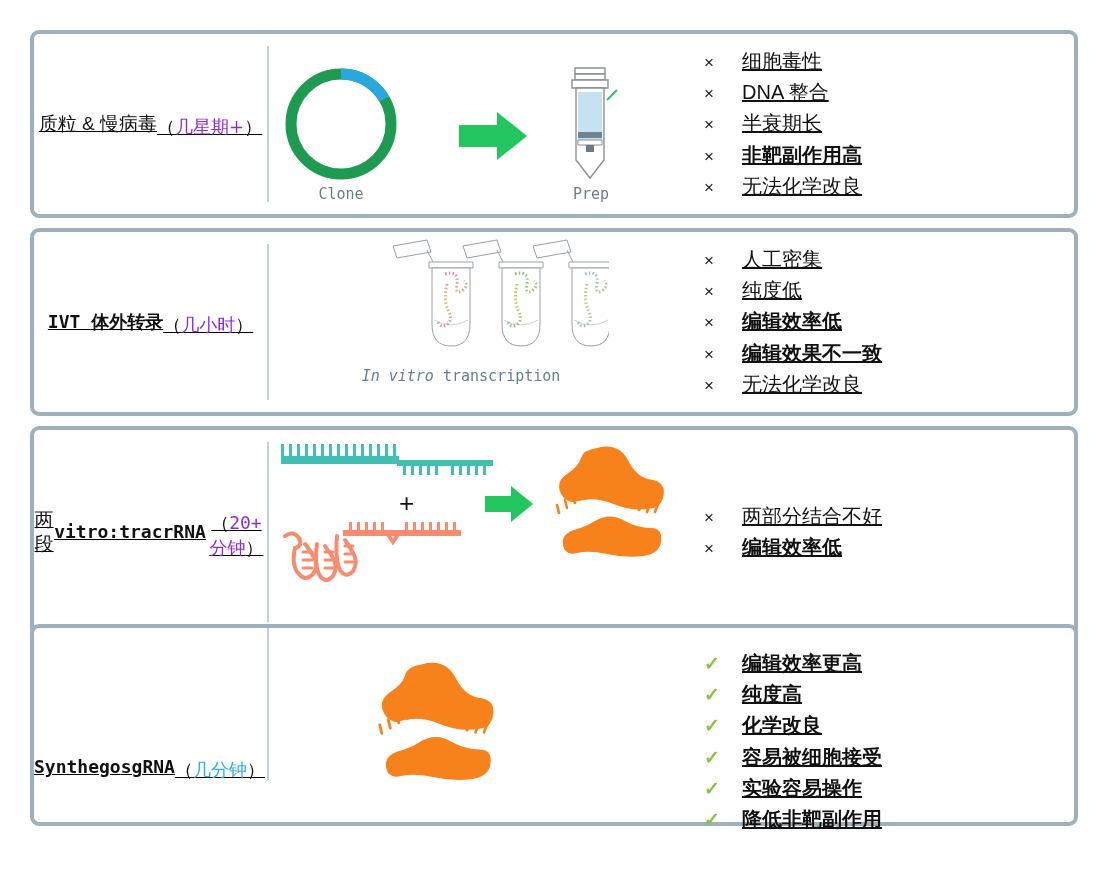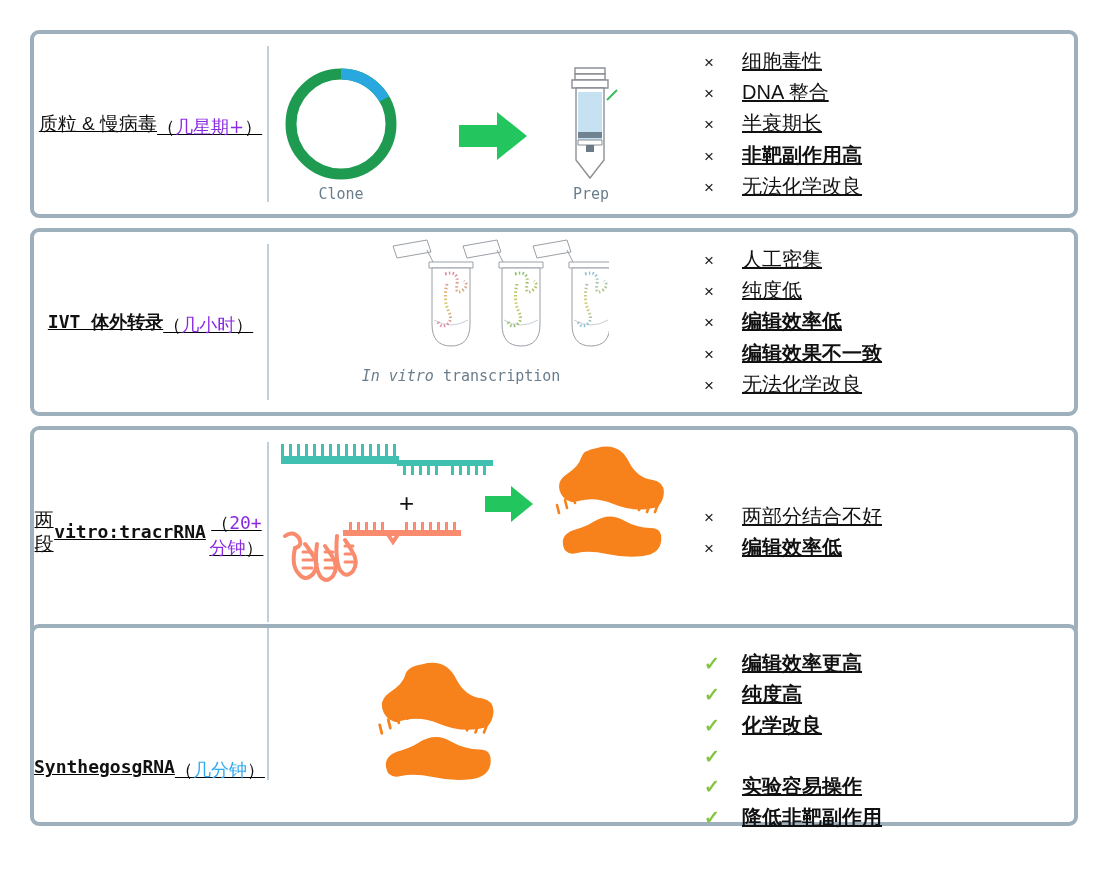--- a/index.html
+++ b/index.html
@@ -465,20 +465,21 @@
       <div class="bullet ok strong">
         <span class="mark">✓</span>
         <span class="txt">纯度高</span>
       </div>
       <div class="bullet ok strong">
         <span class="mark">✓</span>
         <span class="txt">化学改良</span>
       </div>
       <div class="bullet ok strong">
         <span class="mark">✓</span>
+        <span class="txt">容易被细胞接受</span>
       </div>
       <div class="bullet ok strong">
         <span class="mark">✓</span>
         <span class="txt">实验容易操作</span>
       </div>
       <div class="bullet ok strong">
         <span class="mark">✓</span>
         <span class="txt">降低非靶副作用</span>
       </div>
     </div>

